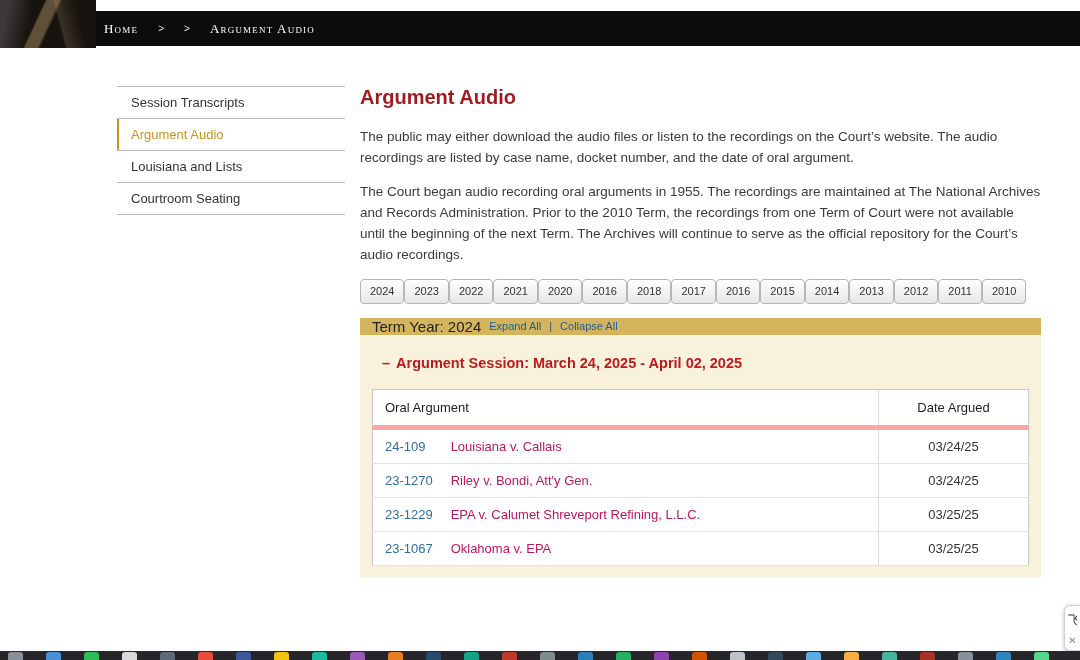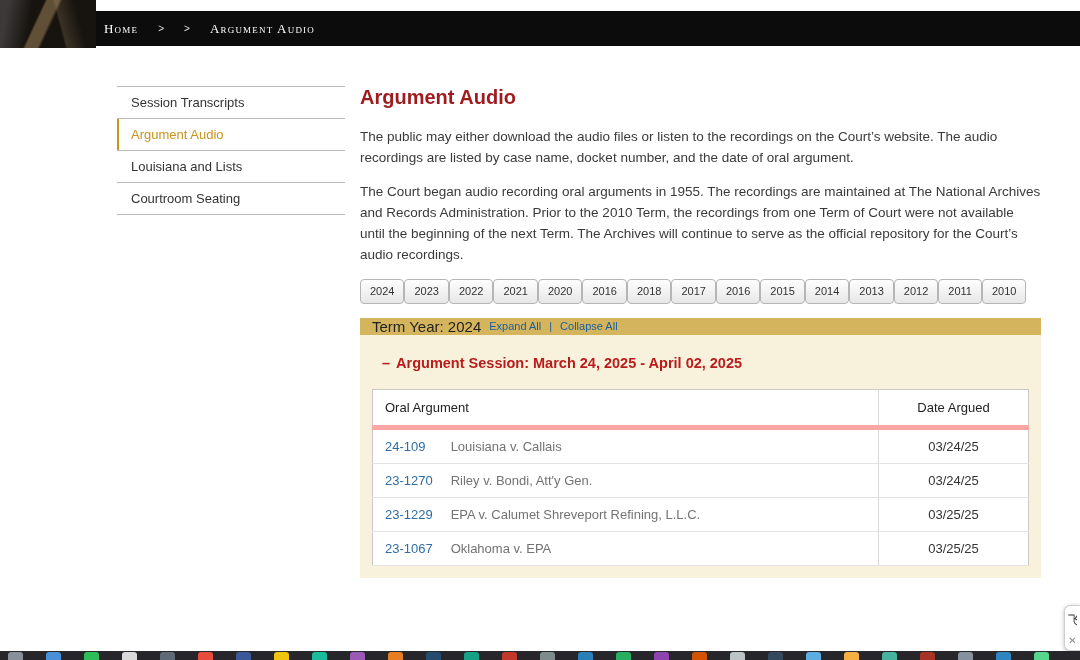--- a/index.html
+++ b/index.html
@@ -75,21 +75,21 @@
 
   table.args { width:100%; border-collapse:collapse; background:#fff; border:1px solid #c9c9c9; }
   table.args th {
     font-size:13px; font-weight:normal; color:#222; text-align:left;
     padding:10px 12px; border-bottom:5px solid #fca5a5; background:#fff;
   }
   table.args th.date-col { width:150px; text-align:center; border-left:1px solid #d9d9d9; }
   table.args td { font-size:13px; color:#333; padding:9px 12px; border-bottom:1px solid #e2e2e2; }
   table.args td.cell-date { text-align:center; border-left:1px solid #d9d9d9; }
   .docket { display:inline-block; width:62px; color:#2e6da4; text-decoration:none; cursor:pointer; }
-  .case-name { color:#737373; }
+  .case-name { color:#be185d; }
 
   
   .popup {
     position:absolute; right:0; bottom:9px; width:16px;
     background:#fff; border:1px solid #cfcfcf; border-right:none;
     border-radius:6px 0 0 6px; box-shadow:0 1px 4px rgba(0,0,0,.25);
     padding:6px 3px 4px; text-align:center;
   }
   .popup-text { display:block; font-size:12px; color:#333; white-space:nowrap; overflow:hidden; }
   .popup-close { display:block; margin-top:6px; font-size:10px; color:#8a8a8a; cursor:pointer; }

